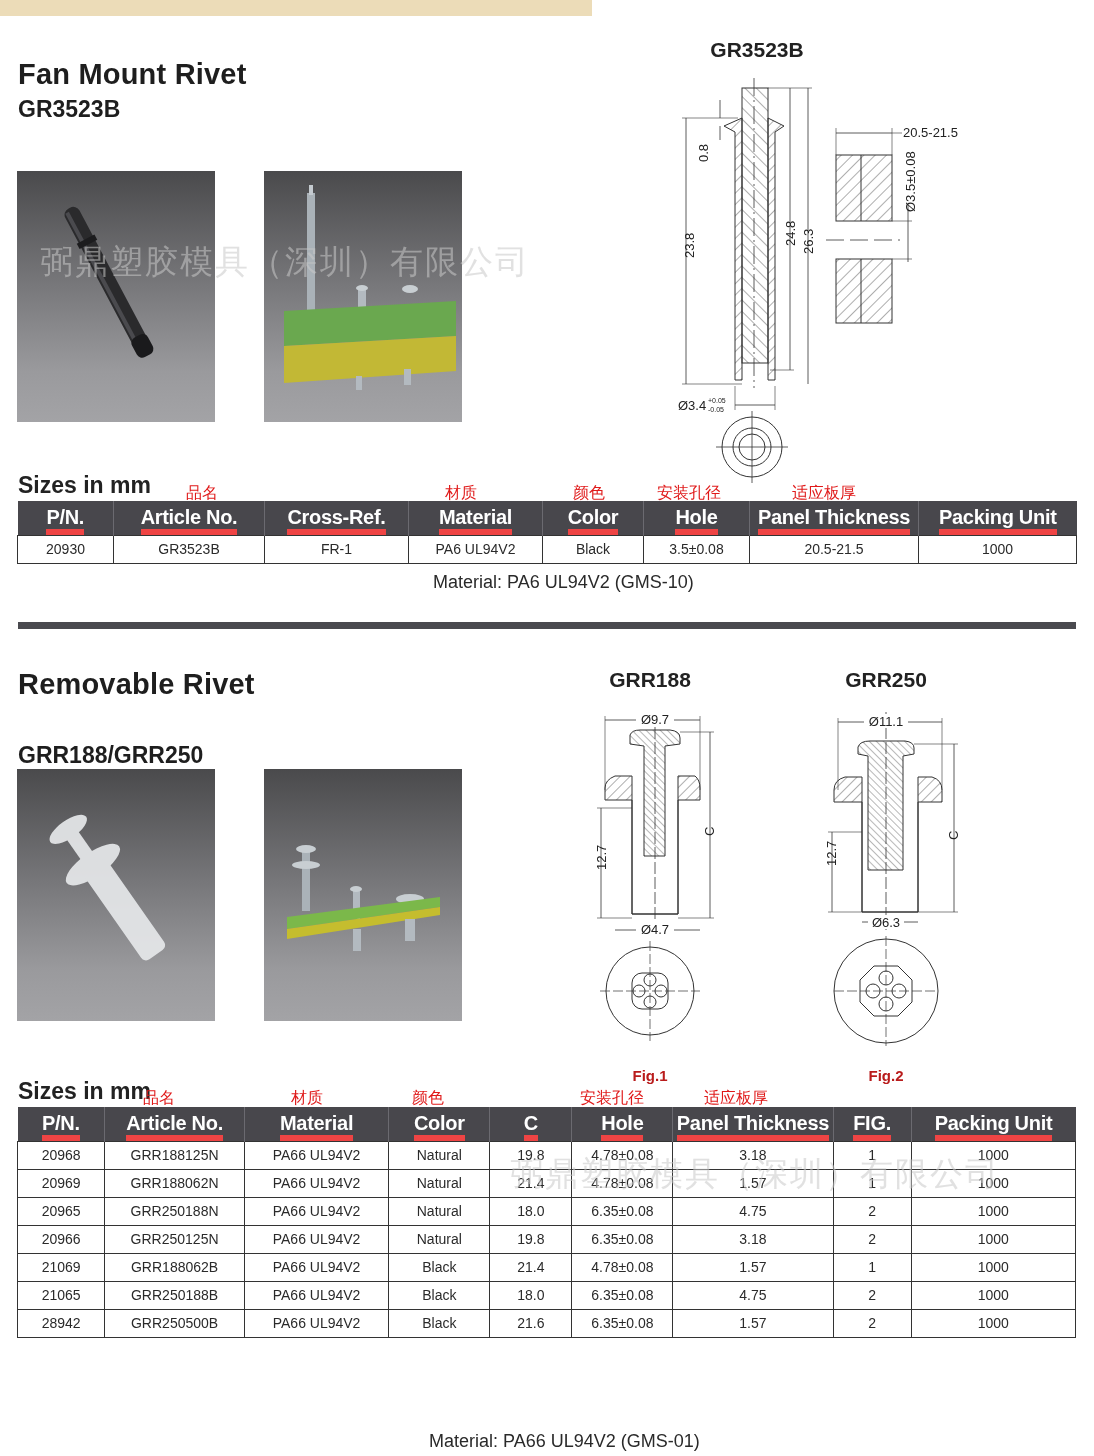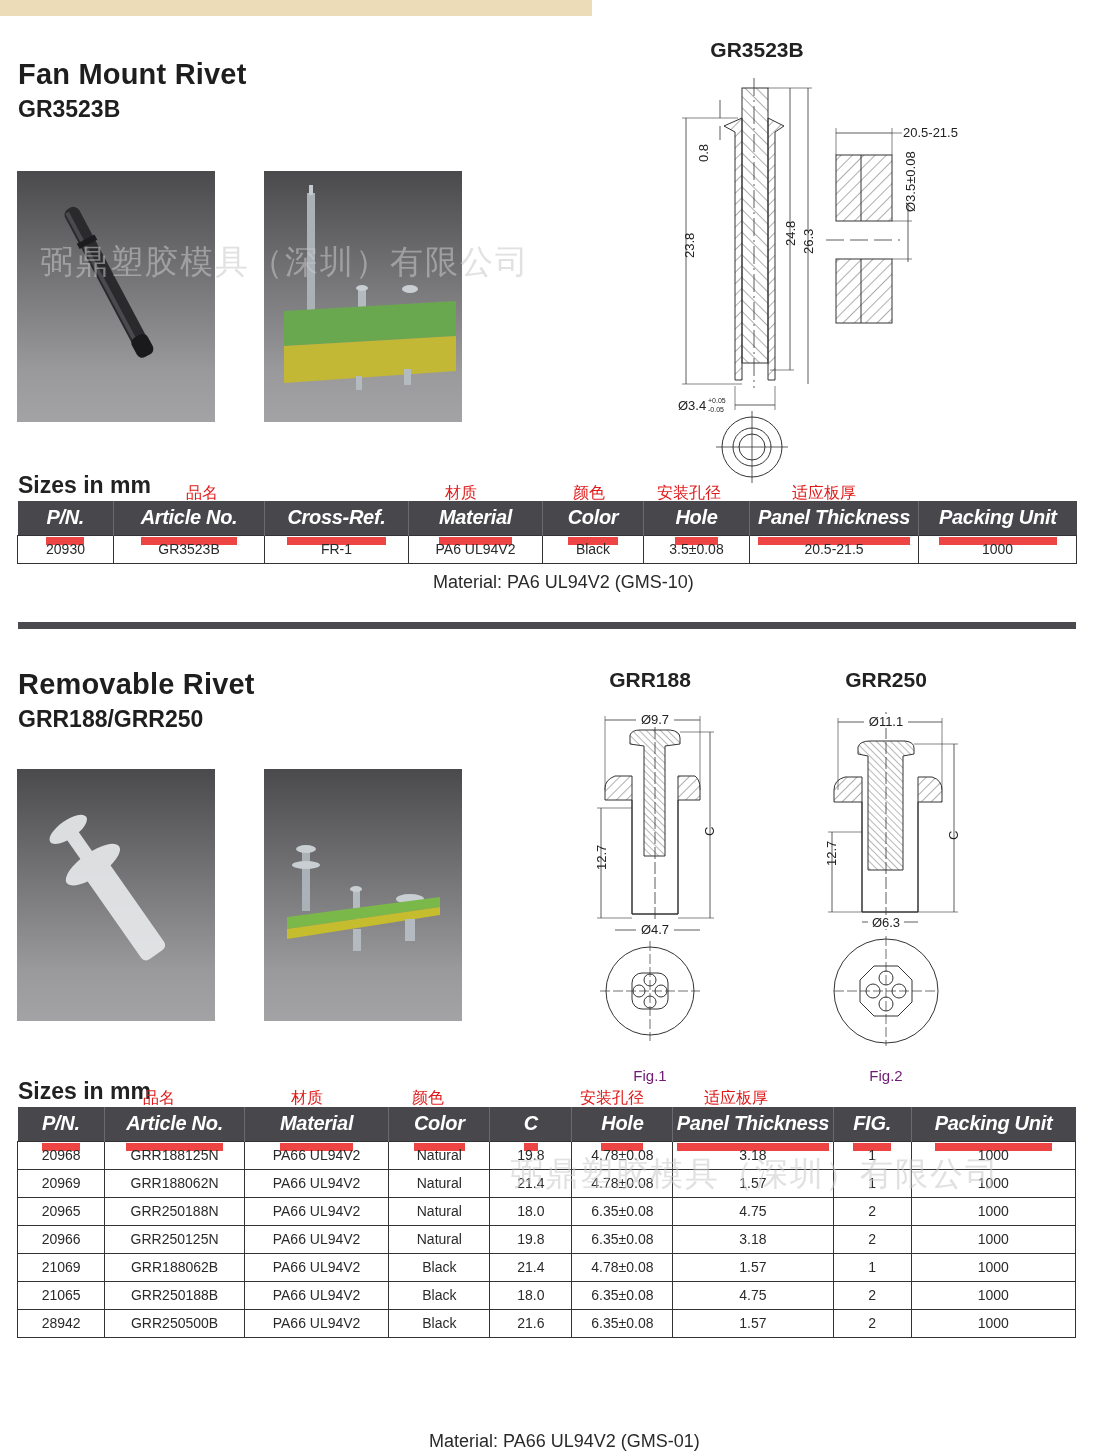--- a/index.html
+++ b/index.html
@@ -7,29 +7,29 @@
   body { position: relative; font-family: "Liberation Sans", sans-serif; color: #1a1a1a; }
 
   .top-band { position: absolute; left: 0; top: 0; width: 592px; height: 16px; background: #ecdcb8; }
 
   .title { position: absolute; left: 18px; font-weight: bold; font-size: 29px; color: #1e1e1e; letter-spacing: 0.2px; }
   .subtitle { position: absolute; left: 18px; font-weight: bold; font-size: 23px; color: #1e1e1e; }
 
   .photo { position: absolute; width: 198px; background: linear-gradient(180deg, #4a4a4c 0%, #77777a 45%, #9a9a9d 80%, #a3a3a6 100%); overflow: hidden; }
 
   .diagram-title { position: absolute; font-weight: bold; font-size: 21px; color: #222; text-align: center; }
-  .fig-label { position: absolute; font-weight: normal; font-size: 15px; color: #701a75; text-align: center; }
+  .fig-label { position: absolute; font-weight: bold; font-size: 15px; color: #b91c1c; text-align: center; }
 
   .sizes-label { position: absolute; left: 18px; font-weight: bold; font-size: 23px; color: #222; }
   .cn-label { position: absolute; font-family: "DejaVu Serif", serif; font-size: 16px; color: #e01a1a; white-space: nowrap; }
 
   table.spec { position: absolute; border-collapse: collapse; table-layout: fixed; }
   table.spec th { background: #48474c; color: #fff; font-weight: bold; font-size: 20px; height: 34px; border-left: 1px solid #6b6a70; padding: 0 2px; white-space: nowrap; }
   table.spec th:first-child { border-left: none; }
-  table.spec th span { border-bottom: 8px solid #ef4444; padding-bottom: 9px; letter-spacing: -0.3px; font-style: italic; }
+  table.spec th span { border-bottom: 6px solid #ef4444; padding-bottom: 1px; letter-spacing: -0.3px; }
   table.spec td { font-size: 14px; color: #2a2a2a; text-align: center; border: 1px solid #333; height: 28px; white-space: nowrap; }
 
   .material-note { position: absolute; font-size: 18px; color: #2a2a2a; }
 
   .separator { position: absolute; left: 18px; width: 1058px; height: 7px; background: #4a4a4f; }
 
   .watermark { position: absolute; font-size: 33px; color: rgba(200,200,200,0.55); white-space: nowrap; letter-spacing: 2px; pointer-events: none; font-family: "DejaVu Sans", sans-serif; }
 
   svg text { font-family: "Liberation Sans", sans-serif; }
 </style>
@@ -169,21 +169,21 @@
       <td>20.5-21.5</td>
       <td>1000</td>
     </tr>
   </tbody>
 </table>
 <div class="material-note" style="left:433px; top:572px;">Material:  PA6 UL94V2 (GMS-10)</div>
 
 <div class="separator" style="top:622px;"></div>
 
 <div class="title" style="top:668px;">Removable Rivet</div>
-<div class="subtitle" style="top:706px;">GRR188/GRR250</div>
+<div class="subtitle" style="top:742px;">GRR188/GRR250</div>
 
 <div class="photo" style="left:17px; top:769px; height:252px;">
   <svg width="198" height="252" viewBox="0 0 198 252">
     <g transform="rotate(-35 100 130)" fill="#e6e8ea" opacity="0.92">
       <ellipse cx="100" cy="45" rx="22" ry="9"></ellipse>
       <rect x="93" y="45" width="14" height="40"></rect>
       <ellipse cx="100" cy="88" rx="32" ry="12"></ellipse>
       <rect x="86" y="88" width="28" height="110" rx="6"></rect>
     </g>
   </svg>

